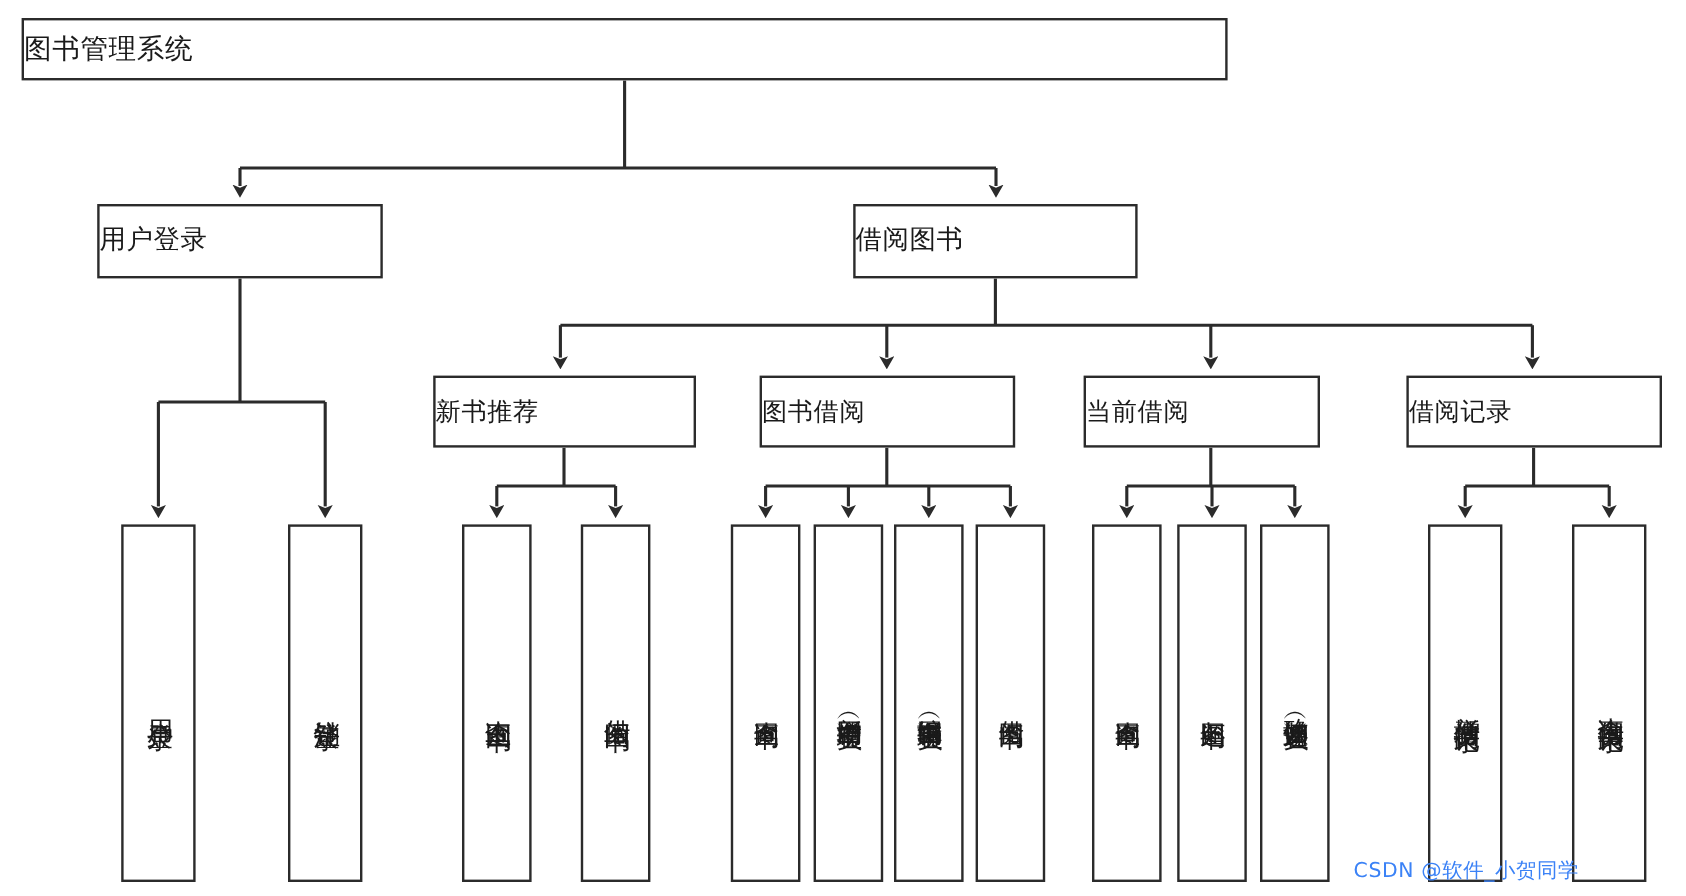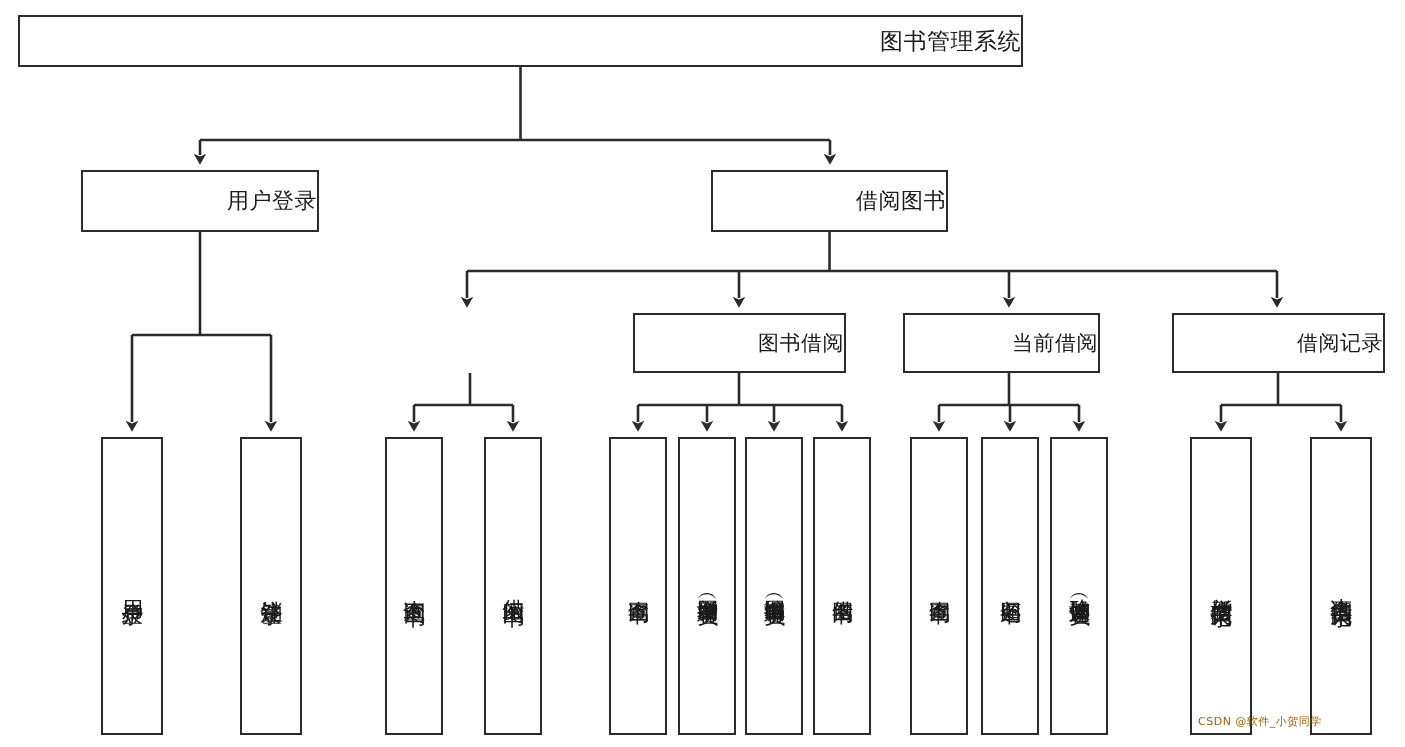--- a/index.html
+++ b/index.html
@@ -25,21 +25,21 @@
     height: 747px;
     pointer-events: none;
   }
   .node {
     position: absolute;
     box-sizing: border-box;
     border: 2.5px solid #2b2b2b;
     background: #ffffff;
     display: flex;
     align-items: center;
-    justify-content: flex-end;
+    justify-content: flex-start;
     color: #1a1a1a;
   }
   .node-label {
     display: block;
     text-align: center;
     line-height: 1.06;
     letter-spacing: 0.5px;
   }
   
   #n-root { left: 18px; top: 15px; width: 1005px; height: 52px; }
@@ -88,24 +88,24 @@
   #l-bq-edit    { left: 745px;  width: 58px; }
   #l-bq-borrow  { left: 813px;  width: 58px; }
   #l-cu-query   { left: 910px;  width: 58px; }
   #l-cu-return  { left: 981px;  width: 58px; }
   #l-cu-confirm { left: 1050px; width: 58px; }
   #l-rc-add     { left: 1190px; width: 62px; }
   #l-rc-query   { left: 1310px; width: 62px; }
 
   #watermark {
     position: absolute;
-    left: 1198px;
+    left: 1128px;
     top: 714px;
-    font-size: 11px;
-    color: #a16207;
+    font-size: 17px;
+    color: #3b82f6;
     white-space: nowrap;
     letter-spacing: 0.5px;
   }
 </style>
 </head>
 <body>
 
 <div id="canvas">
 
   <svg id="edges" viewBox="0 0 1405 747">
@@ -162,20 +162,23 @@
     <span class="node-label">图书管理系统</span>
   </div>
 
   <div class="node lvl2" id="n-login">
     <span class="node-label">用户登录</span>
   </div>
   <div class="node lvl2" id="n-bookmgr">
     <span class="node-label">借阅图书</span>
   </div>
 
+  <div class="node lvl3" id="n-newbook">
+    <span class="node-label">新书推荐</span>
+  </div>
   <div class="node lvl3" id="n-borrow">
     <span class="node-label">图书借阅</span>
   </div>
   <div class="node lvl3" id="n-current">
     <span class="node-label">当前借阅</span>
   </div>
   <div class="node lvl3" id="n-records">
     <span class="node-label">借阅记录</span>
   </div>
 

